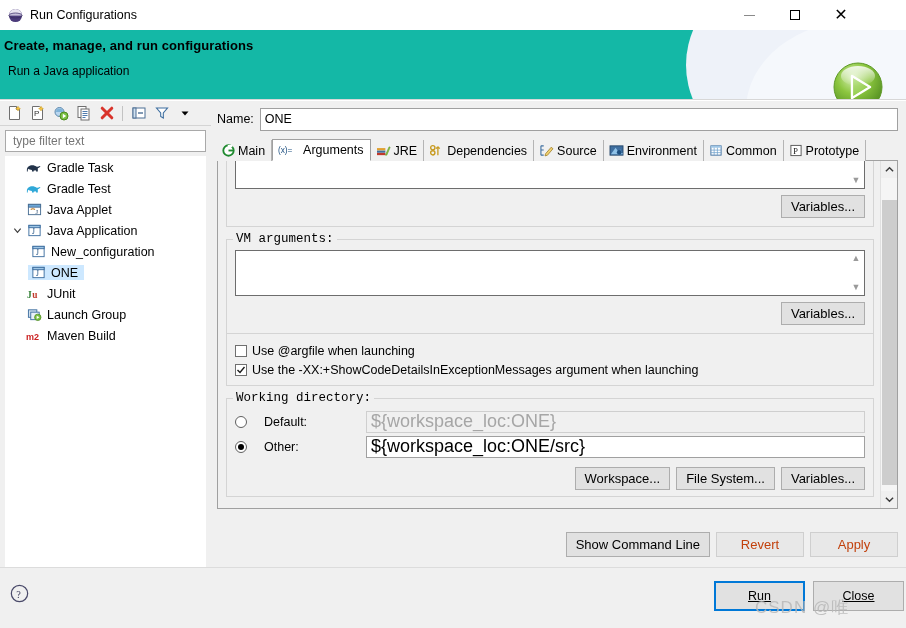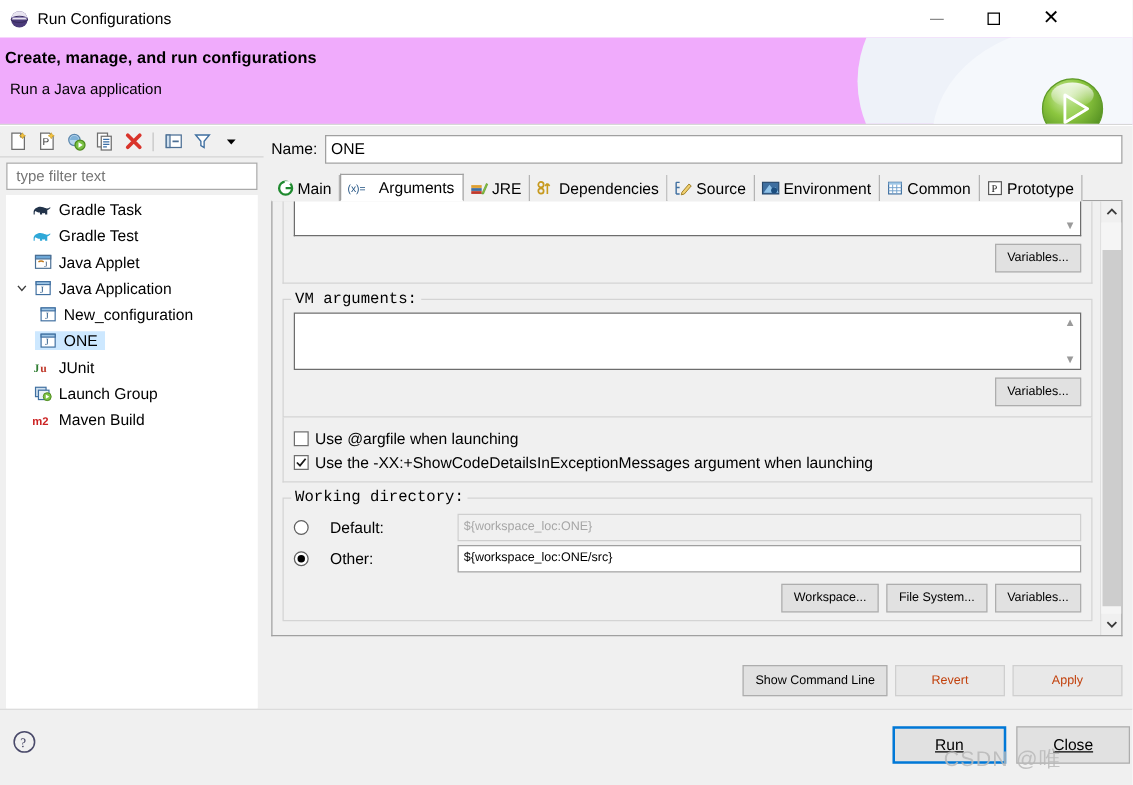--- a/index.html
+++ b/index.html
@@ -26,21 +26,21 @@
   .winbtns { position:absolute; right:0; top:0; height:30px; display:flex; }
   .winbtn { width:46px; height:30px; display:flex; align-items:center; justify-content:center; }
   .mindash { width:11px; height:1px; background:#8a8a8a; }
   .maxsq { width:10px; height:10px; border:1px solid #000; }
   .closex { font-size:16px; line-height:16px; color:#000; font-family:"Liberation Sans", sans-serif; font-weight:300; }
 
   
   .banner {
     position: relative;
     height: 70px; width: 906px;
-    background: #f0abfc;
+    background: #14b8a6;
     overflow: hidden;
     border-bottom: 1px solid #d7d7d7;
   }
   .banner .bg-swoosh {
     position:absolute; right:-30px; top:-70px;
     width: 250px; height: 210px;
     border-radius: 50%;
     background: #eef2f9;
   }
   .banner .bg-swoosh2 {
@@ -192,21 +192,21 @@
   .ta .vsb {
     position:absolute; right:1px; top:1px; bottom:1px; width:14px;
     background:#fff; display:flex; flex-direction:column; justify-content:space-between;
     align-items:center; padding:2px 0;
   }
   .chev { font-size:9px; color:#9a9a9a; line-height:9px; }
   .btnrow { display:flex; justify-content:flex-end; margin-top:6px; }
   .btn {
     min-width:68px; height:23px;
     border:1px solid #adadad; background:#e1e1e1;
-    font-family:"Liberation Sans", sans-serif; font-size:10px;
+    font-family:"Liberation Sans", sans-serif; font-size:13px;
     display:flex; align-items:center; justify-content:center;
     padding:0 9px; color:#000;
   }
   .btn.disabled { color:#c2410c; background:#e8e8e8; border-color:#cfcfcf; }
 
   .checkgroup {
     border:1px solid #d4d4d4; border-top:none;
     padding: 7px 8px 6px 8px;
   }
   .ckrow { display:flex; align-items:center; height:19px; font-size:12.5px; }
@@ -220,21 +220,21 @@
   .wd-rowline { display:flex; align-items:center; height:25px;gap:12px; }
   .radio {
     width:12px; height:12px; border-radius:50%; border:1px solid #5f5f5f;
     background:#fff; margin-right:5px; display:flex; align-items:center; justify-content:center;
     flex:0 0 auto;
   }
   .radio .dot { width:6px; height:6px; border-radius:50%; background:#000; }
   .wd-lbl { width:90px; font-size:12.5px; }
   .wd-input {
     flex:1; height:22px; border:1px solid #a0a0a0; background:#fff;
-    padding:0 4px; font-size:10px; display:flex; align-items:center;
+    padding:0 4px; font-size:18px; display:flex; align-items:center;
     font-family:"Liberation Sans", sans-serif; color:#000;
   }
   .wd-input.disabled { background:#f0f0f0; border-color:#cfcfcf; color:#a6a6a6; }
 
   
   .tb-scroll {
     position:absolute; right:0; top:0; bottom:0; width:17px;
     background:#f0f0f0; border-left:1px solid #e0e0e0;
     display:flex; flex-direction:column; align-items:center;
   }

